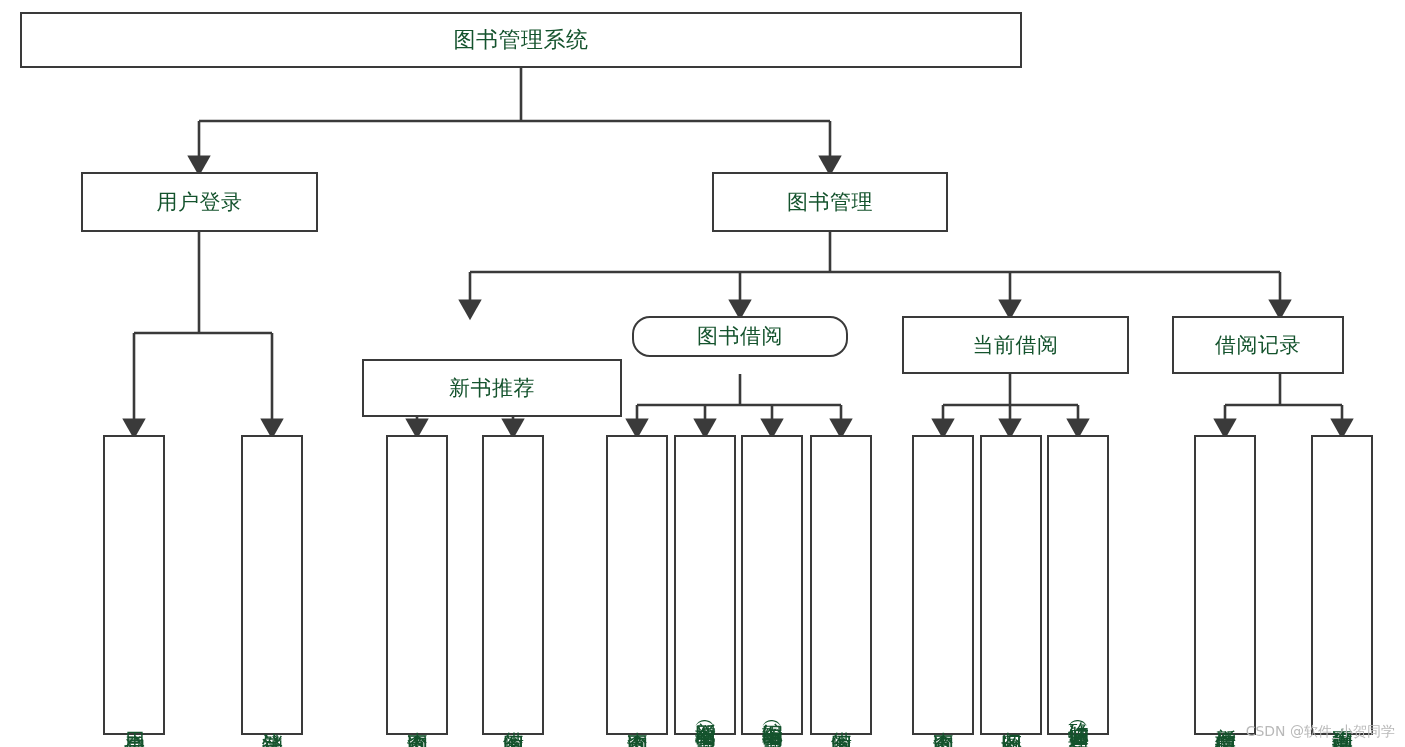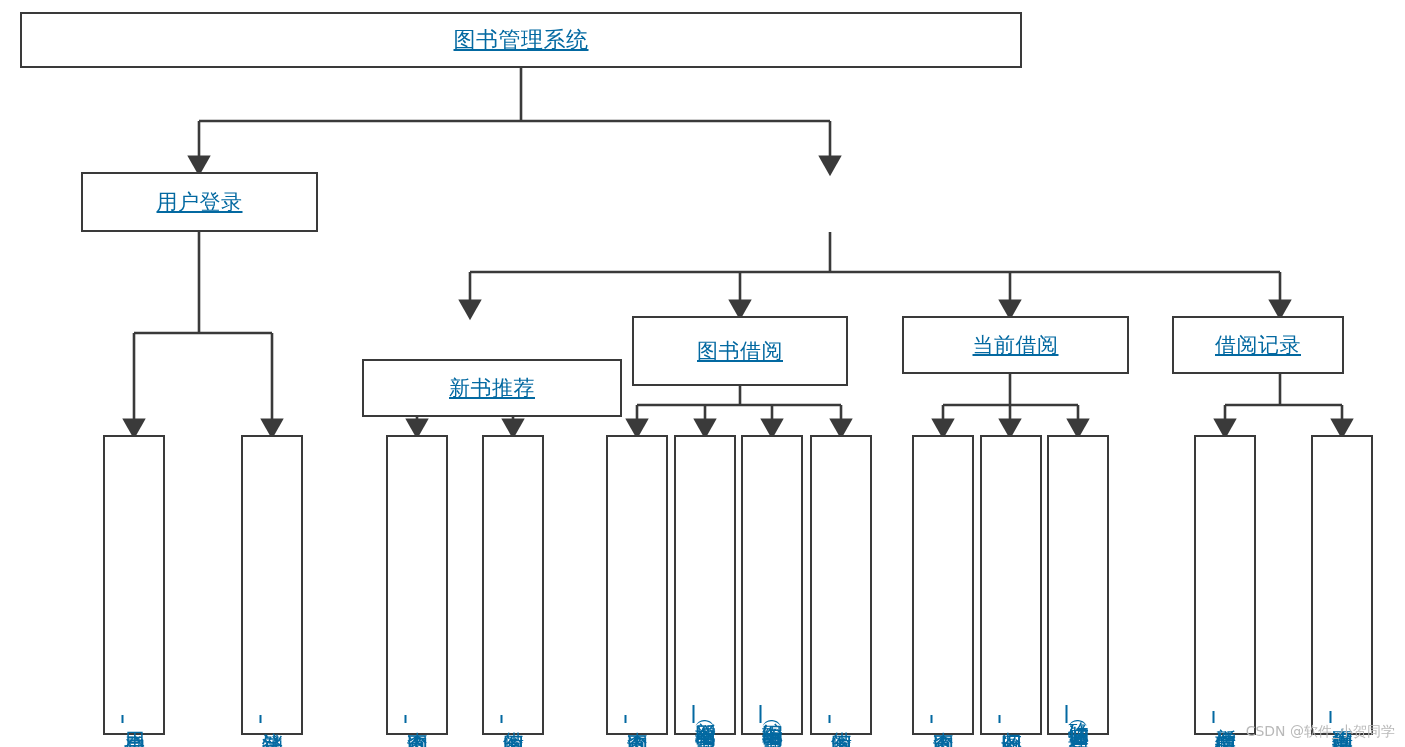--- a/index.html
+++ b/index.html
@@ -31,25 +31,24 @@
     position: absolute;
     box-sizing: border-box;
     border: 2.5px solid #3a3a3a;
     background: #ffffff;
     display: flex;
     align-items: center;
     justify-content: center;
     z-index: 2;
   }
   .node .label {
-    color: #0369a1;
+    color: #14532d;
     letter-spacing: 0.5px;
     white-space: nowrap;
     line-height: 1.18;
-    text-decoration: underline;
   }
   
   .node.horiz .label {
     font-size: 21px;
   }
   .node.root .label {
     font-size: 22px;
   }
   
   .node.vert {
@@ -131,25 +130,28 @@
     </g>
   </svg>
 
   <div class="node horiz root" style="left:20px; top:12px; width:1002px; height:56px;">
     <span class="label">图书管理系统</span>
   </div>
 
   <div class="node horiz" style="left:81px; top:172px; width:237px; height:60px;">
     <span class="label">用户登录</span>
   </div>
+  <div class="node horiz" style="left:712px; top:172px; width:236px; height:60px;">
+    <span class="label">图书管理</span>
+  </div>
 
   <div class="node horiz" style="left:362px; top:313px; width:260px; height:58px;margin-top:46px;">
     <span class="label">新书推荐</span>
   </div>
-  <div class="node horiz" style="left:632px; top:316px; width:216px; height:70px;">
+  <div class="node horiz" style="left:632px; top:316px; width:216px; height:41px;border-radius:18px;">
     <span class="label">图书借阅</span>
   </div>
   <div class="node horiz" style="left:902px; top:316px; width:227px; height:58px;">
     <span class="label">当前借阅</span>
   </div>
   <div class="node horiz" style="left:1172px; top:316px; width:172px; height:58px;">
     <span class="label">借阅记录</span>
   </div>
 
   <div class="node vert" style="left:103px; top:435px; width:62px; height:300px;">

